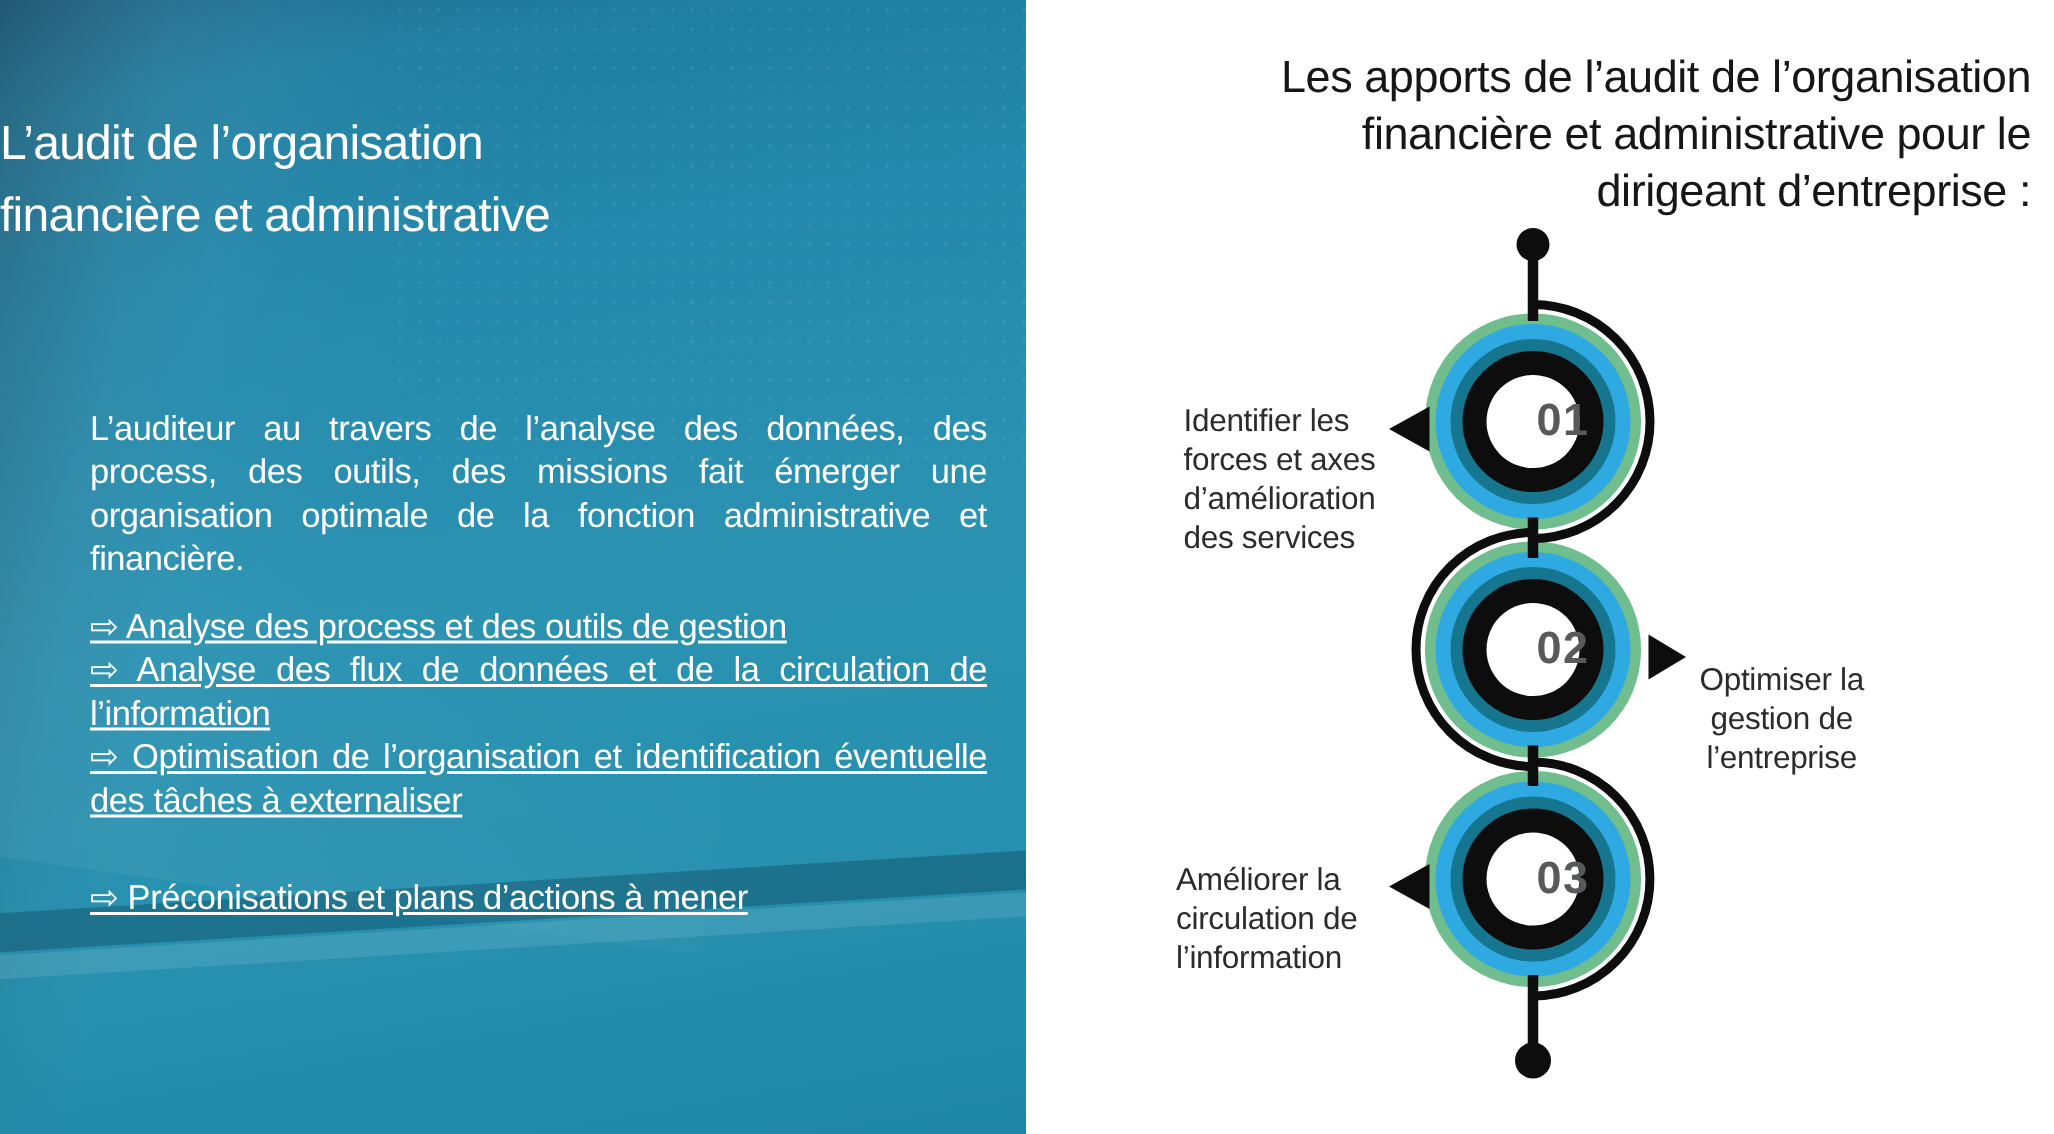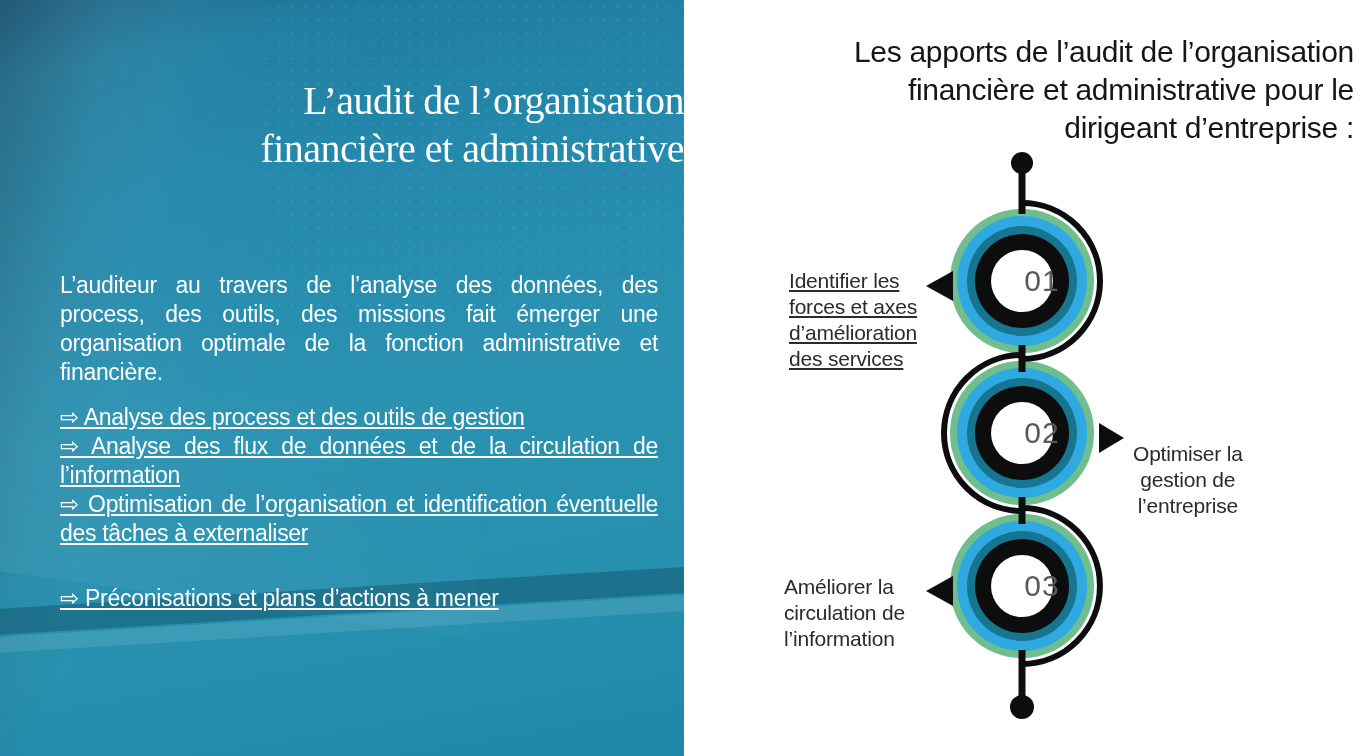--- a/index.html
+++ b/index.html
@@ -62,28 +62,27 @@
     width: 560px; height: 420px;
     background: linear-gradient(25deg, rgba(255,255,255,0.06), rgba(255,255,255,0) 60%);
     transform: rotate(8deg);
     pointer-events: none;
   }
 
   .left-title {
     position: absolute;
     left: 0; right: 0;
     top: 50px;
-    text-align: right;
+    text-align: left;
     color: var(--left-text, #ffffff);
-    font-size: 40px;
+    font-size: 32px;
     line-height: 48px;
     letter-spacing: -0.5px;
     white-space: pre-line;
     font-weight: 400;
-    font-family: Liberation Serif, serif;
   }
   .left-intro {
     position: absolute;
     left: 60px;
     top: 248px;
     width: 598px;
     color: var(--left-text, #ffffff);
     font-size: 23px;
     line-height: 29px;
     letter-spacing: -0.3px;
@@ -137,21 +136,21 @@
     box-shadow:
       0 0 0 16px var(--ring-black, #0d0d0d),
       0 0 0 24px var(--ring-dark-teal, #16758f),
       0 0 0 34px var(--ring-blue, #2fa9e1),
       0 0 0 41px var(--ring-green, #70bd8d);
     z-index: 2;
   }
   .step-circle .step-number {
     color: var(--number-gray, #58595b);
     font-size: 30px;
-    font-weight: 400;
+    font-weight: 700;
     letter-spacing: 1px;
     margin-left: 40px;
   }
   #circle-1 { left: 307px; top: 250px; }
   #circle-2 { left: 307px; top: 402px; }
   #circle-3 { left: 307px; top: 555px; }
 
   .tl-svg { position: absolute; left: 0; top: 0; z-index: 3; pointer-events: none; }
   .tl-stroke { stroke: var(--line-black, #0d0d0d); stroke-width: 6; fill: none; }
   .tl-stroke.thick { stroke-width: 7; }
@@ -159,21 +158,21 @@
 
   .step-label {
     position: absolute;
     color: var(--label-color, #2b2b2b);
     font-size: 21px;
     line-height: 26px;
     letter-spacing: -0.2px;
     white-space: pre-line;
     z-index: 4;
   }
-  #label-1 { left: 105px; top: 268px; text-align: left; text-decoration: underline; }
+  #label-1 { left: 105px; top: 268px; text-align: left; }
   #label-2 { left: 449px; top: 421px; text-align: center; margin-top: 20px; }
   #label-3 { left: 100px; top: 574px; text-align: left; }
 </style>
 </head>
 <body>
 
 <div class="slide">
 
   <div class="left-panel">
     <div class="dots-texture"></div>

